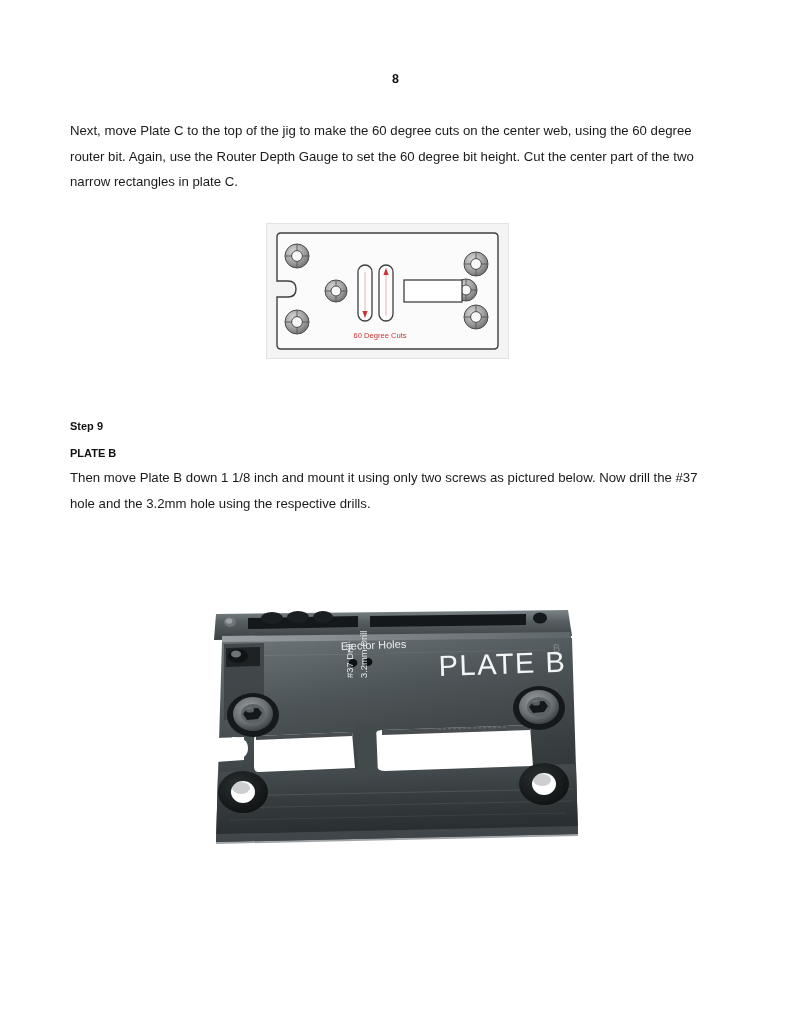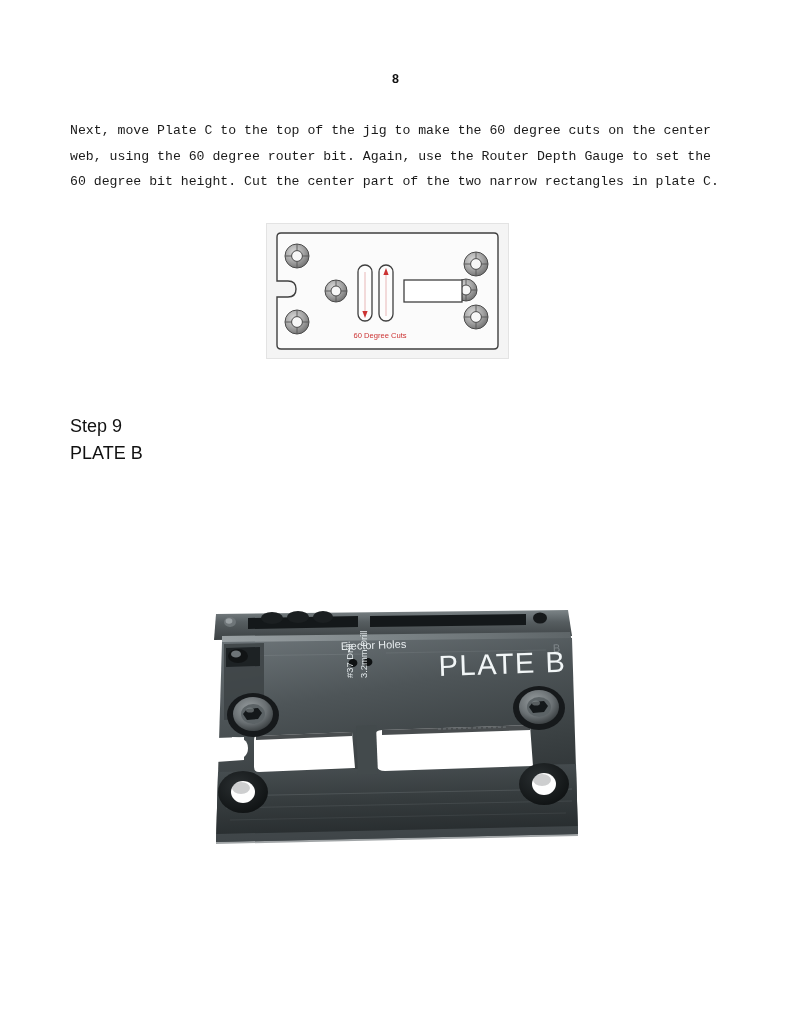--- a/index.html
+++ b/index.html
@@ -40,28 +40,27 @@
     position: absolute;
     left: 70px;
     width: 652px;
   }
   .para {
     font-size: 13.2px;
     line-height: 25.5px;
     text-align: left;
     margin: 0;
     color: #1a1a1a;
-    font-family: Liberation Mono, monospace;
   }
   #intro-paragraph { top: 0; }
 
   .step-heading {
-    font-size: 18px;
+    font-size: 11px;
     line-height: 24px;
-    font-weight: normal;
+    font-weight: bold;
     margin: 0;
     color: #111;
   }
 
   
   .drawing-figure {
     position: absolute;
     left: 266px;
     top: 223px;
     width: 241px;
@@ -186,20 +185,21 @@
 
       <rect x="137" y="56" width="58" height="22" fill="#ffffff" stroke="#3f3f3f" stroke-width="1.3"></rect>
 
       <text x="113" y="114" font-family="Liberation Sans, sans-serif" font-size="7.6" fill="#cc3333" text-anchor="middle">60 Degree Cuts</text>
     </svg>
   </div>
 
   <div class="text-block" style="top:414px;">
     <p class="step-heading">Step 9</p>
     <p class="step-heading" style="margin-top:3px;">PLATE B</p>
+    <p class="para">Then move Plate B down 1 1/8 inch and mount it using only two screws as pictured below. Now drill the #37 hole and the 3.2mm hole using the respective drills.</p>
   </div>
 
   <div class="photo-figure">
     <svg width="406" height="268" viewBox="0 0 406 268" xmlns="http://www.w3.org/2000/svg">
       <defs>
         <linearGradient id="steelTop" x1="0" y1="0" x2="0" y2="1">
           <stop offset="0%" stop-color="#7c8487"></stop>
           <stop offset="40%" stop-color="#565d60"></stop>
           <stop offset="100%" stop-color="#3b4143"></stop>
         </linearGradient>

